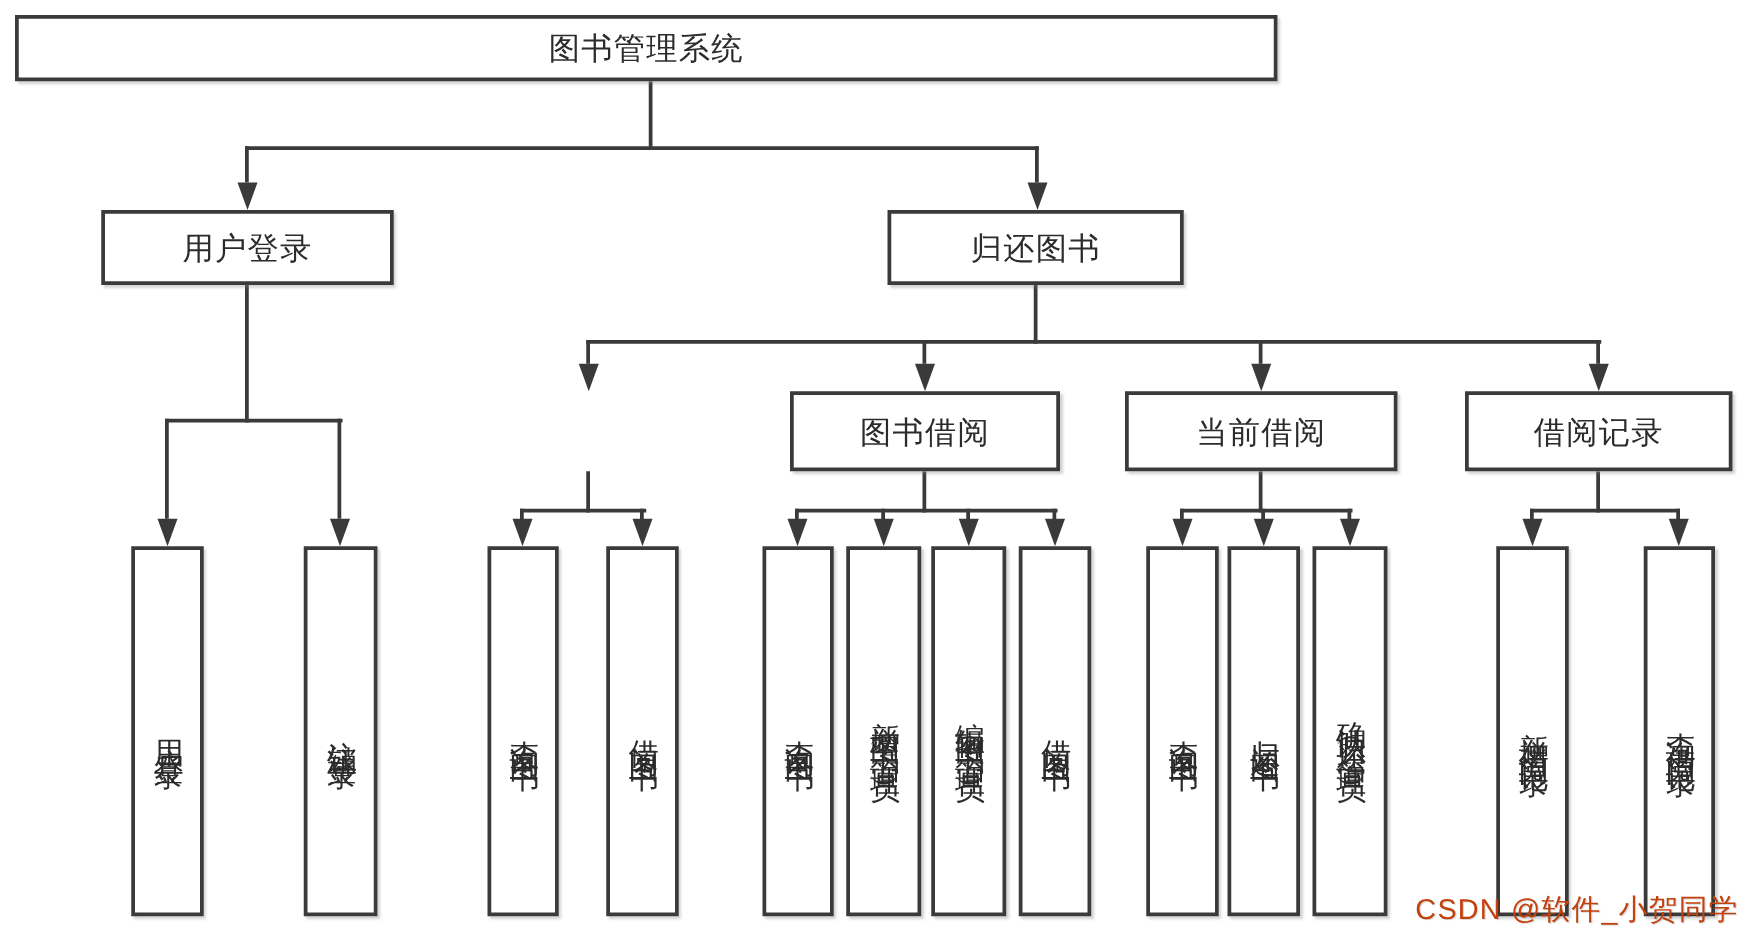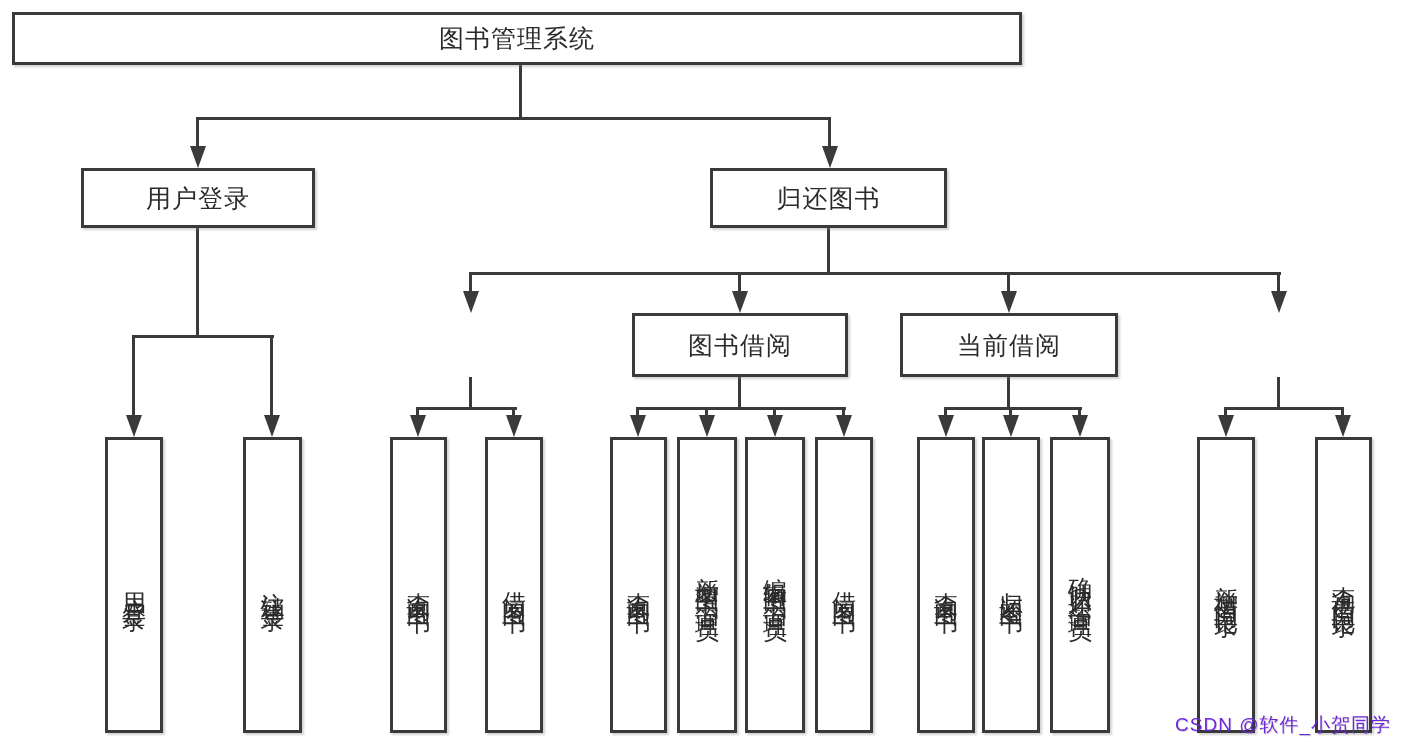--- a/index.html
+++ b/index.html
@@ -24,36 +24,37 @@
   }
   .vl{position:absolute;width:3px;background:#3a3a3a;z-index:1;}
   .hl{position:absolute;height:3px;background:#3a3a3a;z-index:1;}
   .ah{
     position:absolute;width:0;height:0;z-index:1;
     border-left:8px solid transparent;border-right:8px solid transparent;
     border-top:22px solid #3a3a3a;
   }
   .watermark{
     position:absolute;top:712px;right:14px;z-index:3;
-    font-size:19px;color:#6d28d9;letter-spacing:1px;
+    font-size:23px;color:#c2410c;letter-spacing:1px;
     text-shadow:1px 1px 0 rgba(0,0,0,.15);
   }
 </style>
 </head>
 <body>
 
 <div id="stage">
 
   <div class="box" style="left:12px;top:12px;width:1010px;height:53px;">图书管理系统</div>
 
   <div class="box" style="left:81px;top:168px;width:234px;height:60px;">用户登录</div>
   <div class="box" style="left:710px;top:168px;width:237px;height:60px;">归还图书</div>
 
   <div class="box" style="left:632px;top:313px;width:216px;height:64px;">图书借阅</div>
   <div class="box" style="left:900px;top:313px;width:218px;height:64px;">当前借阅</div>
+  <div class="box" style="left:1172px;top:313px;width:214px;height:64px;">借阅记录</div>
 
   <div class="leaf" style="left:105px;top:437px;width:58px;height:296px;">用户登录</div>
   <div class="leaf" style="left:243px;top:437px;width:59px;height:296px;">注销登录</div>
 
   <div class="leaf" style="left:390px;top:437px;width:57px;height:296px;">查询图书</div>
   <div class="leaf" style="left:485px;top:437px;width:58px;height:296px;">借阅图书</div>
 
   <div class="leaf" style="left:610px;top:437px;width:57px;height:296px;">查询图书</div>
   <div class="leaf" style="left:677px;top:437px;width:60px;height:296px;">新增图书（管理员）</div>
   <div class="leaf" style="left:745px;top:437px;width:60px;height:296px;">编辑图书（管理员）</div>

